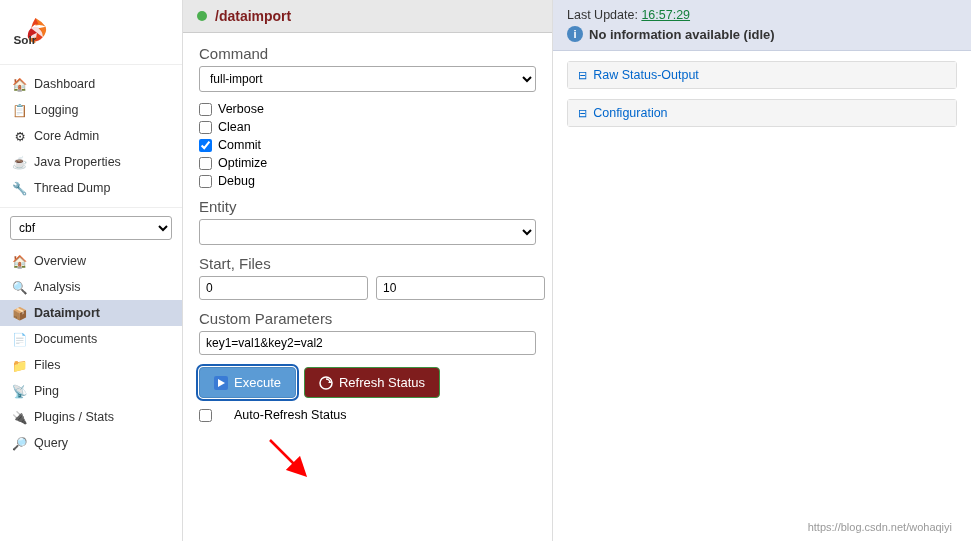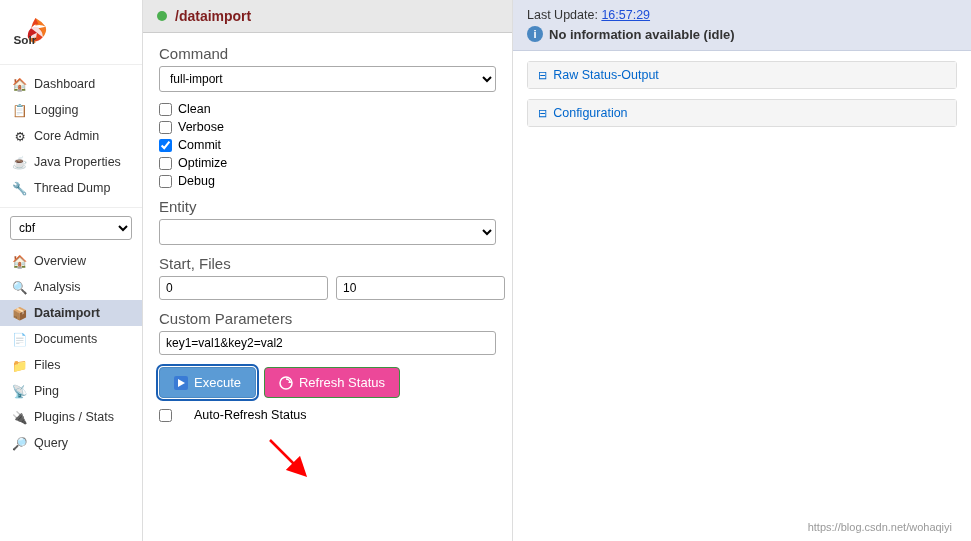--- a/index.html
+++ b/index.html
@@ -1,20 +1,20 @@
 <!DOCTYPE html>
 <html><head>
   <meta charset="utf-8">
   <style>
     * { box-sizing: border-box; margin: 0; padding: 0; }
     body { font-family: Arial, sans-serif; font-size: 13px; background: #f5f5f5; display: flex; height: 541px; overflow: hidden; }
 
     
     .sidebar {
-      width: 143px;
+      width: 183px;
       background: #fff;
       border-right: 1px solid #ddd;
       display: flex;
       flex-direction: column;
       flex-shrink: 0;
     }
     .logo-area {
       padding: 10px 12px;
       display: flex;
       align-items: center;
@@ -175,21 +175,21 @@
       padding: 7px 14px;
       cursor: pointer;
       font-size: 13px;
       display: flex;
       align-items: center;
       gap: 6px;
       outline: 2px solid #1a5fb4;
       outline-offset: 1px;
     }
     .btn-refresh {
-      background: #ec4899;
+      background: #7f1d1d;
       color: #fff;
       border: 1px solid #3d9140;
       border-radius: 4px;
       padding: 7px 14px;
       cursor: pointer;
       font-size: 13px;
       display: flex;
       align-items: center;
       gap: 6px;
     }
@@ -209,21 +209,21 @@
       overflow-y: auto;
     }
     .status-header {
       background: #e0e4f0;
       padding: 8px 14px;
       border-bottom: 1px solid #c8cfe0;
       font-size: 12.5px;
       color: #333;
     }
     .status-header .time-link {
-      color: #1d4ed8;
+      color: #15803d;
       text-decoration: underline;
       cursor: pointer;
     }
     .status-info {
       display: flex;
       align-items: center;
       gap: 6px;
       margin-top: 4px;
       font-size: 13px;
       font-weight: bold;
@@ -376,26 +376,26 @@
         <select class="form-select">
           <option value="full-import">full-import</option>
           <option value="delta-import">delta-import</option>
           <option value="status">status</option>
           <option value="reload-config">reload-config</option>
           <option value="abort">abort</option>
         </select>
 
         <div class="checkbox-group">
           <div class="checkbox-item">
+            <input type="checkbox" id="cb-verbose" style="">
+            <label for="cb-verbose">Verbose</label>
+          </div>
+          <div class="checkbox-item">
             <input type="checkbox" id="cb-clean" style="">
             <label for="cb-clean">Clean</label>
-          </div>
-          <div class="checkbox-item">
-            <input type="checkbox" id="cb-verbose" style="">
-            <label for="cb-verbose">Verbose</label>
           </div>
           <div class="checkbox-item">
             <input type="checkbox" id="cb-commit" checked="" style="">
             <label for="cb-commit">Commit</label>
           </div>
           <div class="checkbox-item">
             <input type="checkbox" id="cb-optimize" style="">
             <label for="cb-optimize">Optimize</label>
           </div>
           <div class="checkbox-item">

